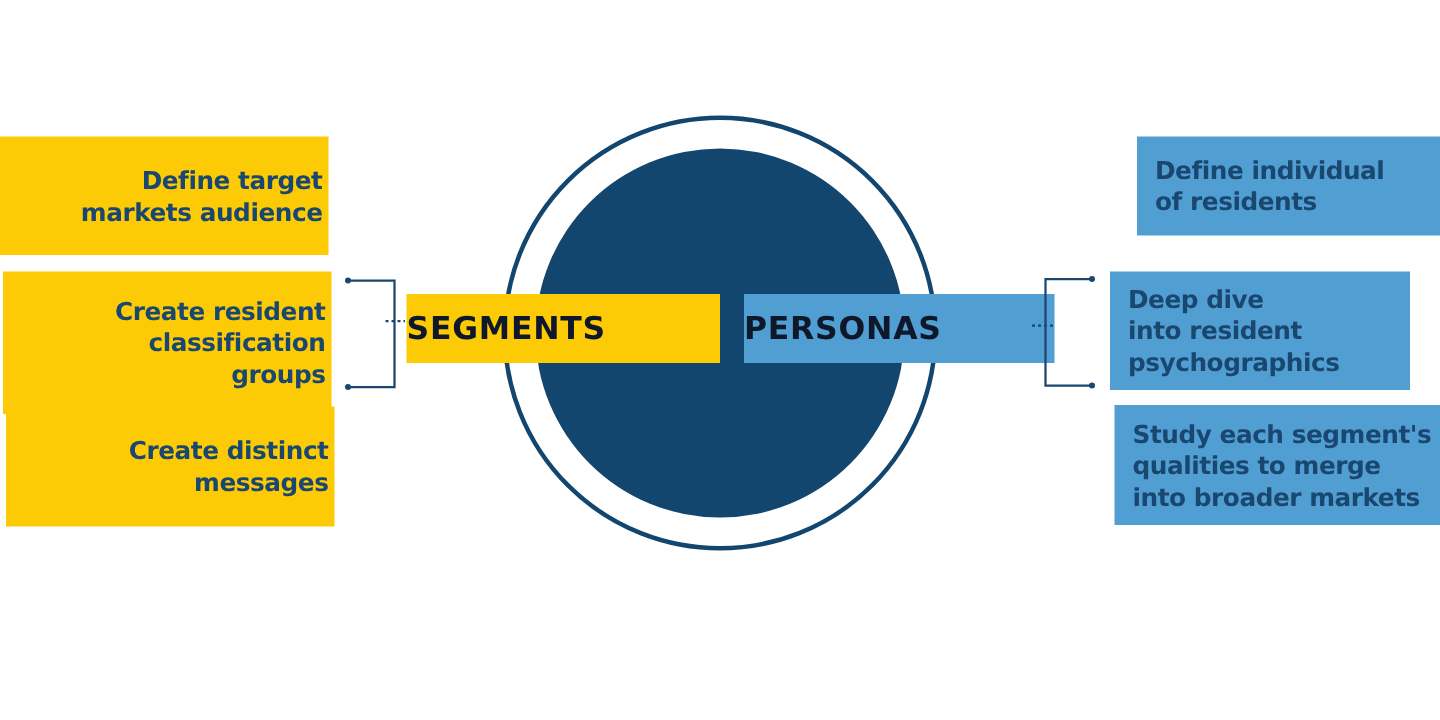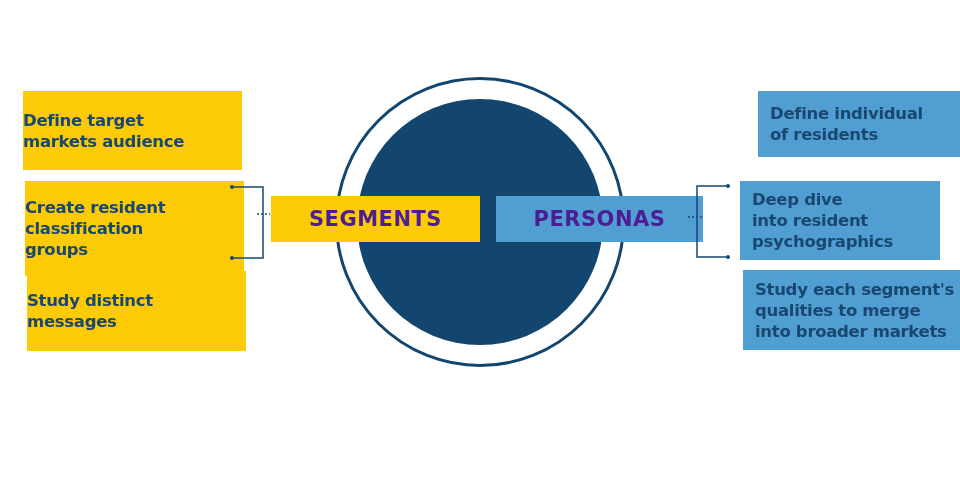--- a/index.html
+++ b/index.html
@@ -6,54 +6,54 @@
   body {
     width: 960px; height: 480px; background: #ffffff; position: relative; overflow: hidden;
     font-family: "DejaVu Sans", "Liberation Sans", sans-serif;
   }
   .box {
     position: absolute; box-sizing: border-box;
     font-weight: bold; font-size: 16.5px; line-height: 21px; color: #1a4770;
     display: flex; flex-direction: column; justify-content: center;
     letter-spacing: -0.3px;
   }
-  .box.left { background: #fccb05; text-align: right; padding-right: 4px; align-items: flex-start; margin-left: 23px; }
+  .box.left { background: #fccb05; text-align: right; padding-right: 4px; align-items: flex-end; }
   .box.right { background: #519fd2; text-align: left; padding-left: 12px; align-items: flex-start; }
   .box span { display: block; white-space: nowrap; }
   .ring {
     position: absolute; left: 335px; top: 77px; width: 290px; height: 290px;
     border-radius: 50%; border: 3px solid #12466f; box-sizing: border-box;
   }
   .core {
     position: absolute; left: 357px; top: 99px; width: 246px; height: 246px;
     border-radius: 50%; background: #12466f;
   }
   .label {
     position: absolute; top: 196px; height: 46px; box-sizing: border-box;
-    display: flex; align-items: center; justify-content: center;
-    font-weight: bold; font-size: 21px; letter-spacing: 0.5px; color: #4c1d95;
+    display: flex; align-items: center; 
+    font-weight: bold; font-size: 21px; letter-spacing: 0.5px; color: #0f172a;
   }
   .label.seg { left: 271px; width: 209px; background: #fccb05; }
   .label.per { left: 496px; width: 207px; background: #519fd2; }
   svg.conn { position: absolute; left: 0; top: 0; }
 </style>
 </head>
 <body>
 
 <div class="box left" style="left:0;top:91px;width:219px;height:79px;">
   <span>Define target</span>
   <span>markets audience</span>
 </div>
 <div class="box left" style="left:2px;top:181px;width:219px;height:95px;">
   <span>Create resident</span>
   <span>classification</span>
   <span>groups</span>
 </div>
 <div class="box left" style="left:4px;top:271px;width:219px;height:80px;">
-  <span>Study distinct</span>
+  <span>Create distinct</span>
   <span>messages</span>
 </div>
 
 <div class="box right" style="left:758px;top:91px;width:221px;height:66px;">
   <span>Define individual</span>
   <span>of residents</span>
 </div>
 <div class="box right" style="left:740px;top:181px;width:200px;height:79px;">
   <span>Deep dive</span>
   <span>into resident</span>

